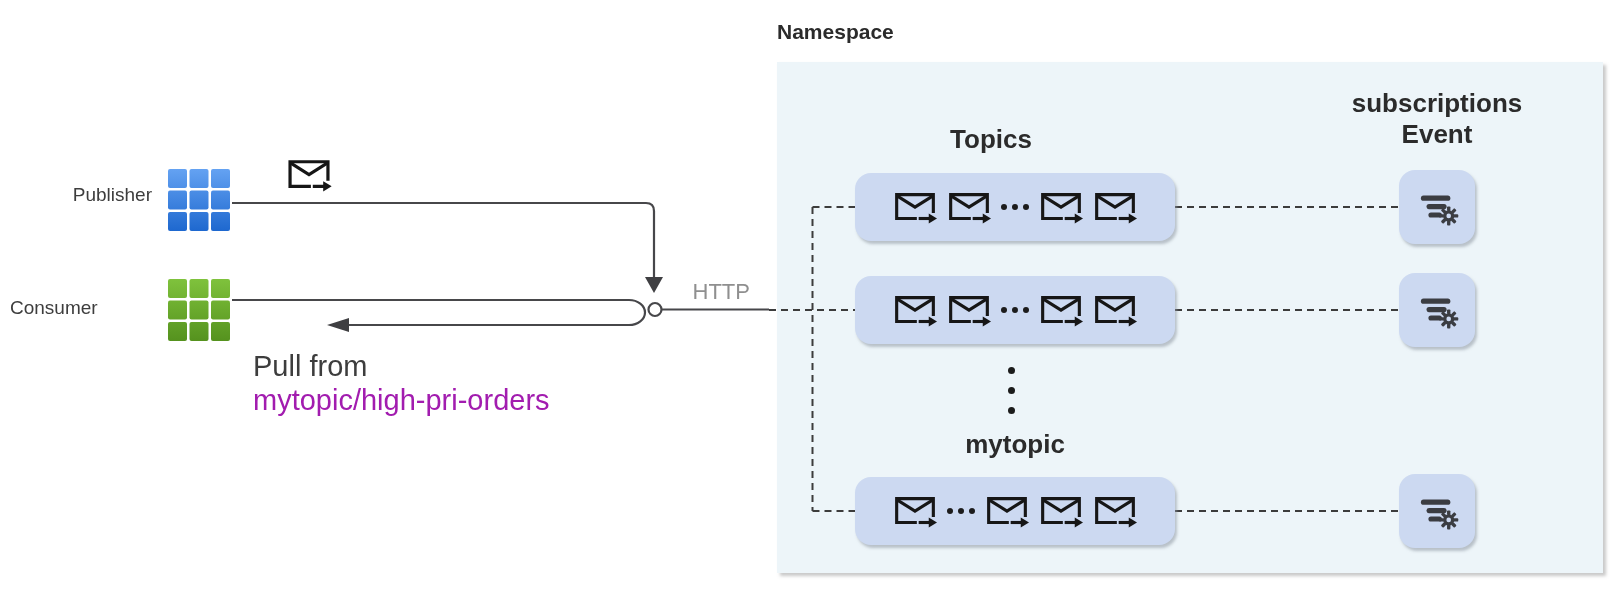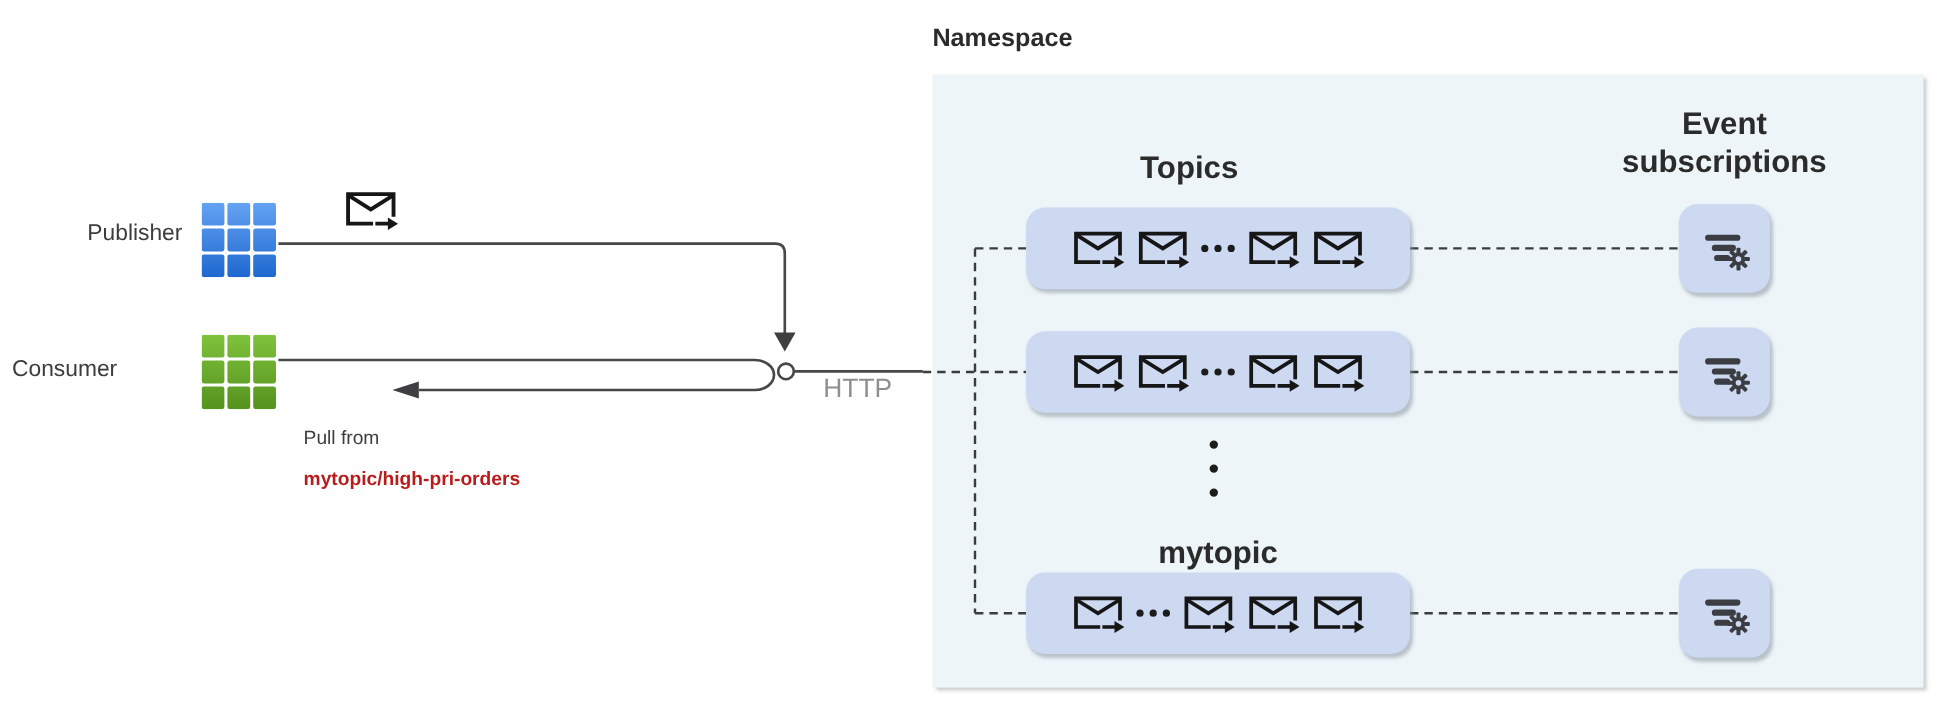--- a/index.html
+++ b/index.html
@@ -14,25 +14,25 @@
   .label{font-size:19px;color:#3d3d3d;}
   .heading{font-weight:bold;font-size:26px;color:#2b2b2b;text-align:center;line-height:31px;}
   #namespace-box{
     left:777px;top:62px;width:826px;height:511px;
     background:#edf5f9;
     box-shadow:3px 3px 3px rgba(150,150,150,.5);
   }
   #namespace-title{left:777px;top:20px;font-weight:bold;font-size:21px;color:#2b2b2b;}
   #publisher-label{left:10px;top:184px;width:142px;text-align:right;}
   #consumer-label{left:10px;top:297px;width:142px;text-align:left;}
-  #http-label{left:686px;top:279px;width:64px;text-align:left;font-size:22px;color:#8f8f8f;margin-top:32px;}
-  #pull-caption{left:253px;top:349px;line-height:34px;font-size:16px;color:#3d3d3d;}
-  #pull-caption .bold{font-weight:bold;color:#b91c1c;}
+  #http-label{left:686px;top:279px;width:64px;text-align:right;font-size:22px;color:#8f8f8f;}
+  #pull-caption{left:253px;top:349px;line-height:34px;font-size:29px;color:#3d3d3d;}
+  #pull-caption .bold{font-weight:normal;color:#a21caf;}
   #topics-heading{left:831px;top:124px;width:320px;}
-  #mytopic-heading{left:855px;top:429px;width:320px;margin-top:16px;}
+  #mytopic-heading{left:855px;top:429px;width:320px;}
   #event-subs-heading{left:1317px;top:88px;width:240px;}
   #hpo-heading{left:1317px;top:429px;width:240px;}
   .topic-row{
     position:absolute;left:855px;width:320px;height:68px;
     background:#ccd9f1;border-radius:16px;
     box-shadow:2px 3px 3px rgba(140,150,160,.55);
     display:flex;align-items:center;justify-content:center;gap:10px;
     z-index:2;
   }
   #topic-row-1{top:173px;}
@@ -147,22 +147,22 @@
   <div id="http-label" class="abs">HTTP</div>
 
   <div id="pull-caption" class="abs">
     <div>Pull from</div>
     <div class="bold">mytopic/high-pri-orders</div>
   </div>
 
   <div id="namespace-title" class="abs">Namespace</div>
   <div id="topics-heading" class="abs heading">Topics</div>
   <div id="event-subs-heading" class="abs heading">
+    <div>subscriptions</div>
     <div>Event</div>
-    <div>subscriptions</div>
   </div>
   <div id="mytopic-heading" class="abs heading">mytopic</div>
 
   <div id="topic-row-1" class="topic-row">
     <svg class="env" viewBox="0 0 48 38">
         <use href="#icon-envelope"></use>
       </svg>
     <svg class="env" viewBox="0 0 48 38">
         <use href="#icon-envelope"></use>
       </svg>

